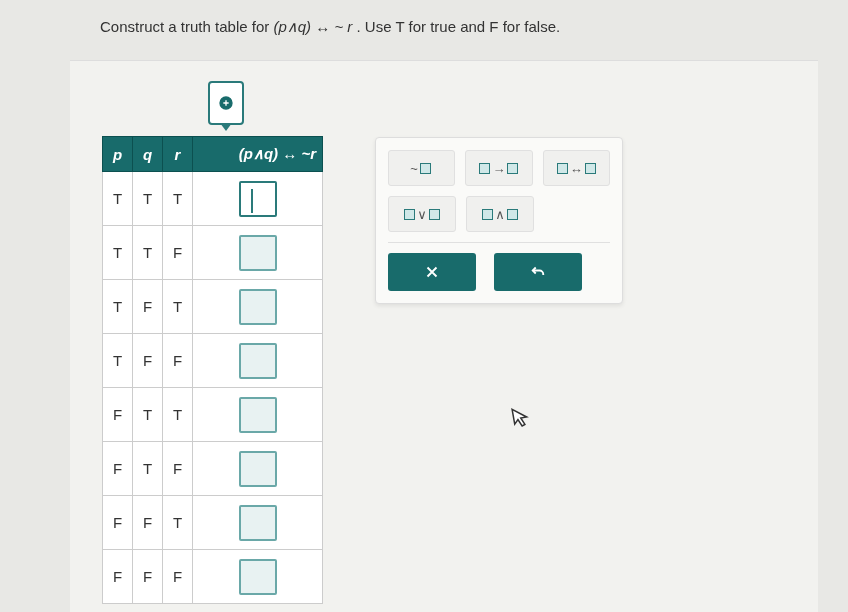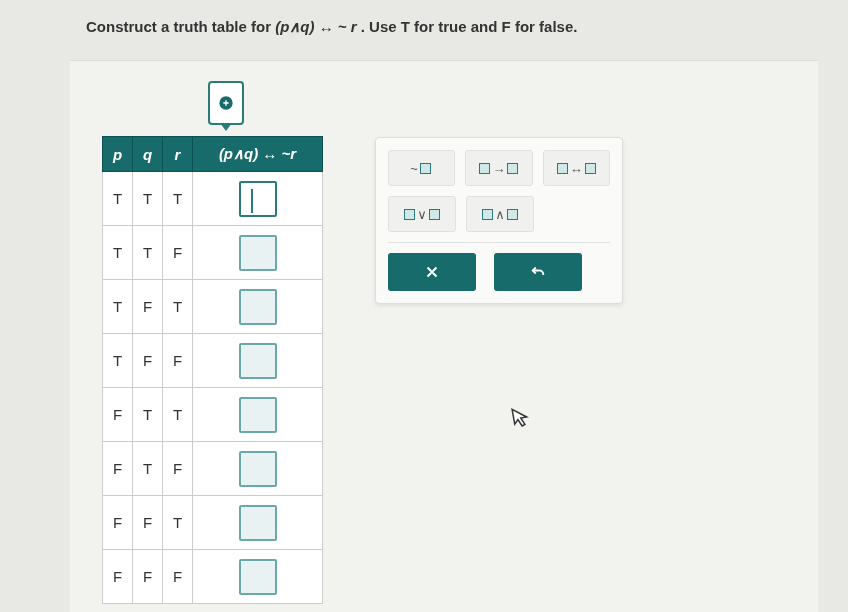--- a/index.html
+++ b/index.html
@@ -7,24 +7,23 @@
       font-family: Arial, sans-serif;
       background: #e8e8e5;
       width: 848px;
       height: 612px;
       overflow: hidden;
       position: relative;
     }
     .instruction {
       position: absolute;
       top: 18px;
-      left: 86px;
+      left: 100px;
       font-size: 15px;
       color: #333;
-      font-weight: bold;
     }
     .instruction .expr { font-style: italic; }
     .content-area {
       position: absolute;
       top: 60px;
       left: 70px;
       right: 30px;
       bottom: 0;
       background: #f2f2ef;
       border-top: 1px solid #ddd;
@@ -62,21 +61,21 @@
     table.truth th {
       background: #186b6b;
       color: #fff;
       font-weight: bold;
       font-style: italic;
       font-size: 15px;
       padding: 8px 6px;
       border: 1px solid #0c5050;
       text-align: center;
     }
-    table.truth th.expr-col { width: 130px; font-style: normal; }
+    table.truth th.expr-col { width: 130px; font-style: normal; text-align: right; }
     table.truth th.pqr { width: 30px; }
     table.truth td {
       border: 1px solid #ccc;
       text-align: center;
       height: 54px;
       font-size: 15px;
       color: #333;
       background: #fff;
     }
     table.truth td.pqr { width: 30px; }

